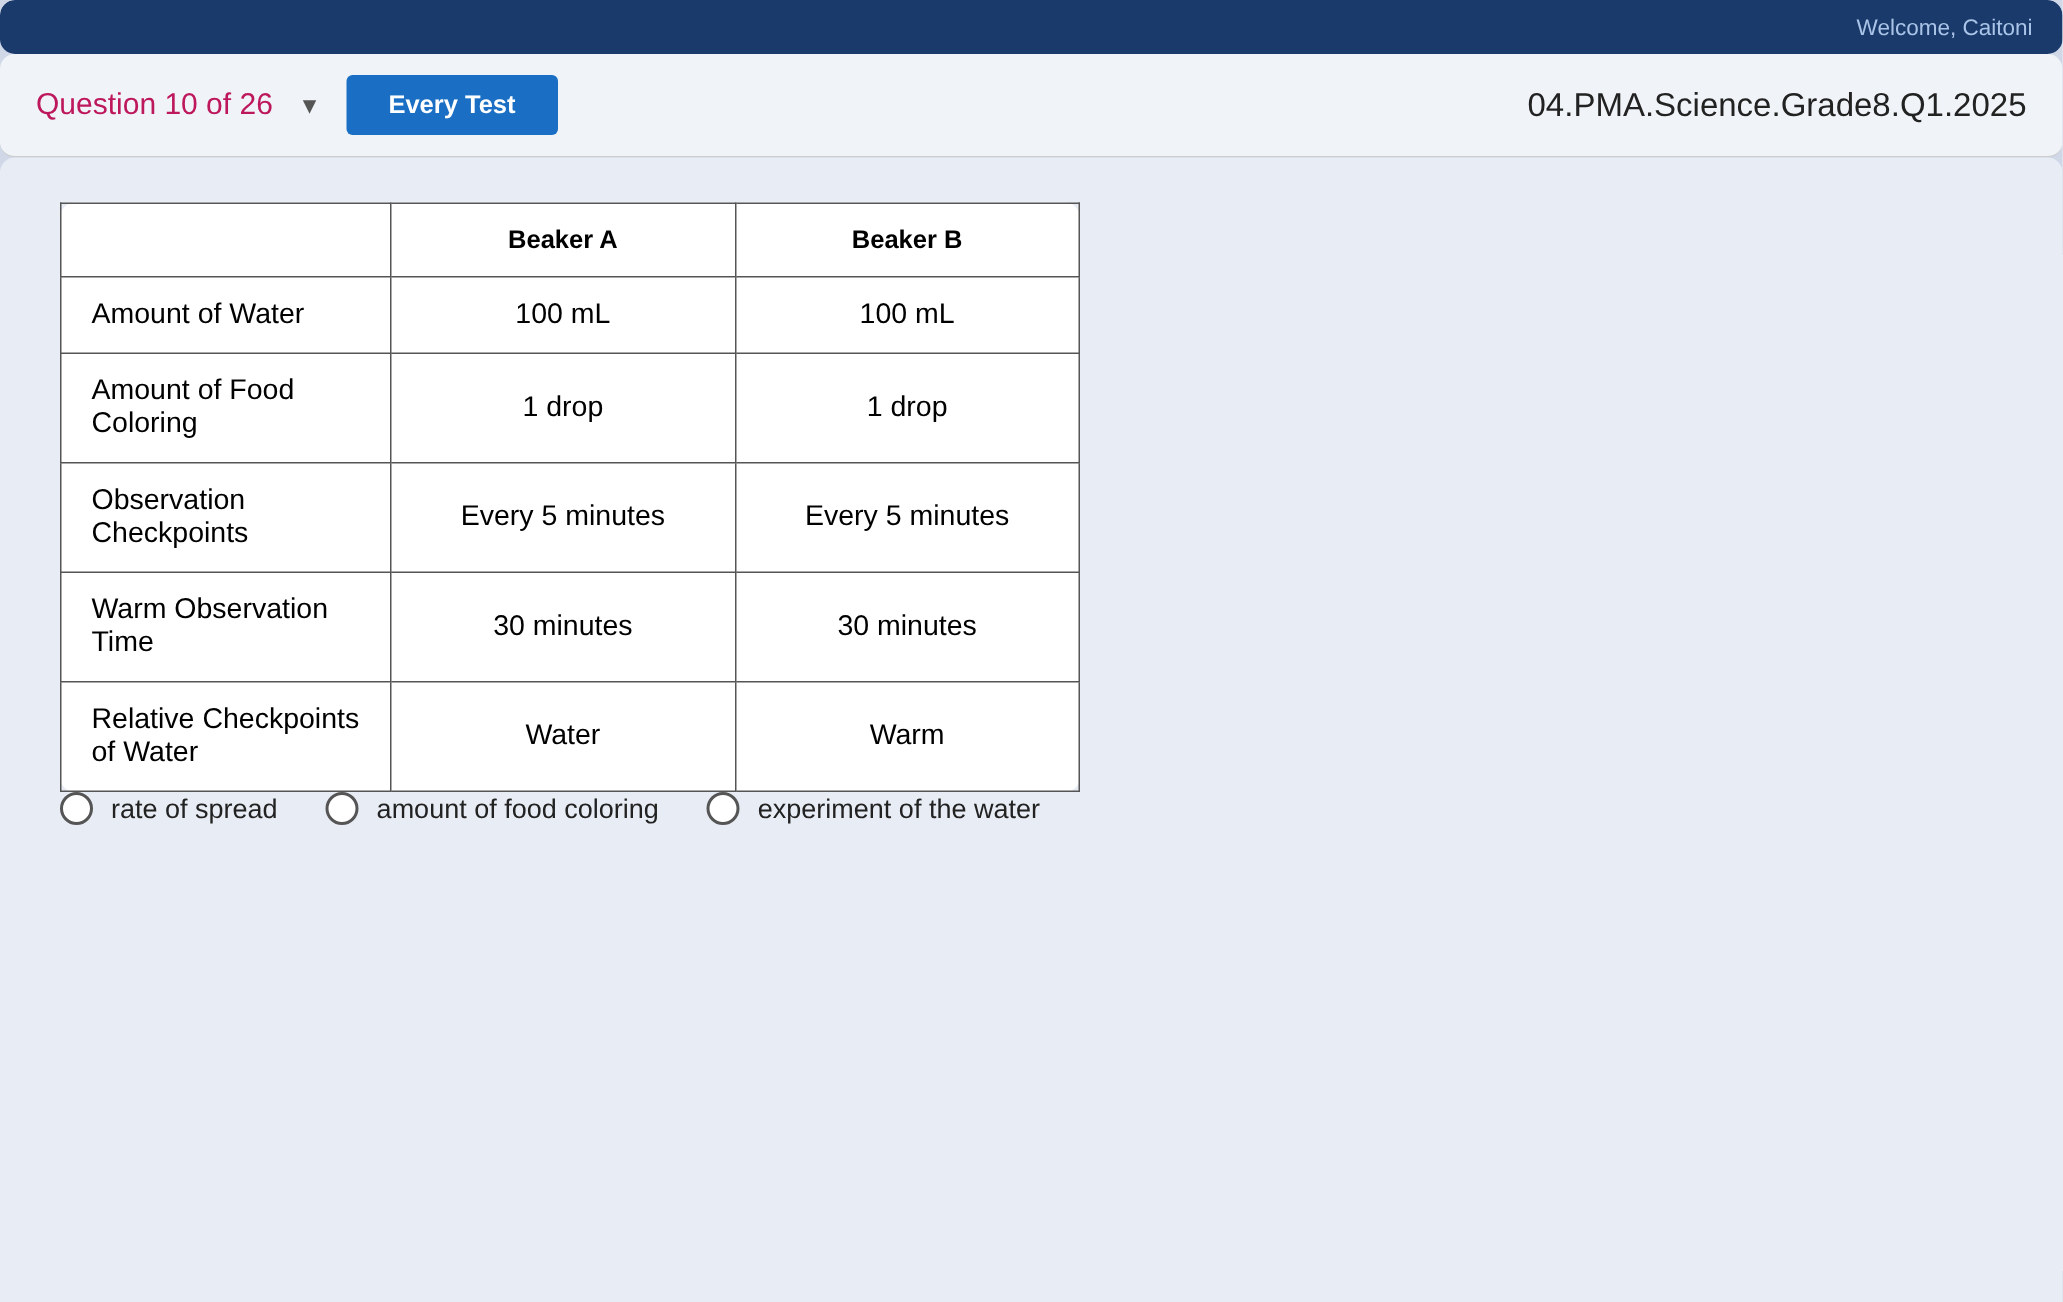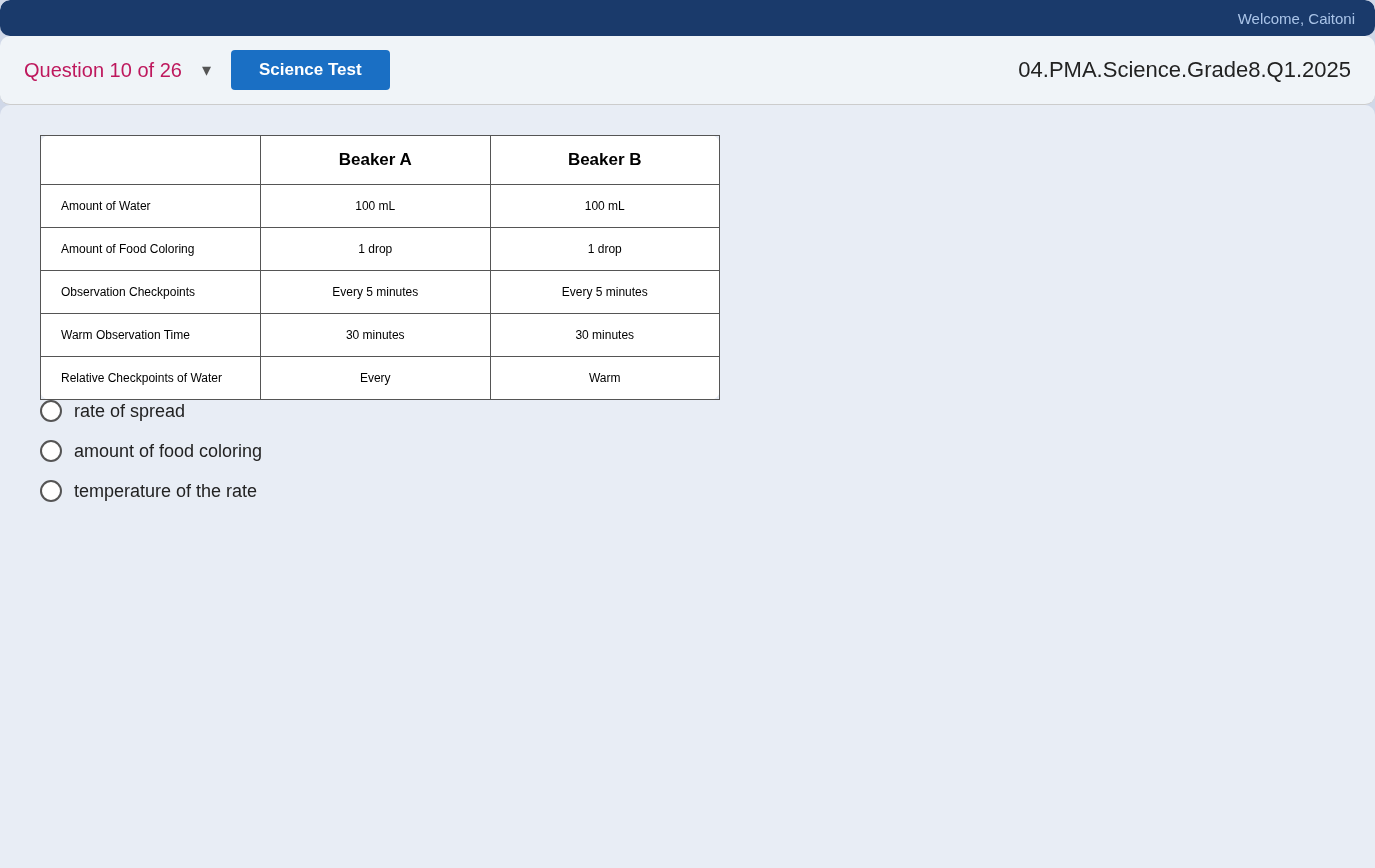--- a/index.html
+++ b/index.html
@@ -73,21 +73,21 @@
       border-collapse: collapse;
       width: 680px;
       background: white;
     }
 
     .experiment-table th,
     .experiment-table td {
       border: 1px solid #555;
       padding: 14px 20px;
       text-align: center;
-      font-size: 12px;
+      font-size: 19px;
     }
 
     .experiment-table td:first-child {
       text-align: left;
       font-weight: 500;
       width: 220px;
     }
 
     .experiment-table thead th {
       font-weight: bold;
@@ -101,22 +101,21 @@
     }
 
     .question-text {
       font-size: 18px;
       color: #222;
       margin-bottom: 24px;
     }
 
     .answer-options {
       display: flex;
-      flex-direction: column;
-      gap: 18px;
+      gap: 32px;
     }
 
     .answer-option {
       display: flex;
       align-items: center;
       gap: 12px;
       font-size: 18px;
       color: #222;
       cursor: pointer;
     }
@@ -141,21 +140,21 @@
 </head>
 <body>
 
 <div class="top-bar">
   <span class="welcome-text">Welcome, Caitoni</span>
 </div>
 
 <div class="header">
   <span class="question-label">Question 10 of 26</span>
   <span class="chevron-icon">▾</span>
-  <button class="submit-btn">Science Test</button>
+  <button class="submit-btn">Every Test</button>
   <span class="test-code">04.PMA.Science.Grade8.Q1.2025</span>
 </div>
 
 <div class="main-content">
 
   <table class="experiment-table">
     <thead>
       <tr>
         <th></th>
         <th>Beaker A</th>
@@ -178,35 +177,35 @@
           <td>Every 5 minutes</td>
           <td>Every 5 minutes</td>
         </tr>
         <tr>
           <td>Warm Observation Time</td>
           <td>30 minutes</td>
           <td>30 minutes</td>
         </tr>
         <tr>
           <td>Relative Checkpoints of Water</td>
-          <td>Every</td>
+          <td>Water</td>
           <td>Warm</td>
         </tr>
       </tbody>
   </table>
 
 
   <div class="answer-options" id="answer-options">
   <div class="answer-option">
         <div class="radio-circle"></div>
         <span>rate of spread</span>
       </div>
       <div class="answer-option">
         <div class="radio-circle"></div>
         <span>amount of food coloring</span>
       </div>
       <div class="answer-option">
         <div class="radio-circle"></div>
-        <span>temperature of the rate</span>
+        <span>experiment of the water</span>
       </div>
     </div>
 
 </div>
 
 </body></html>

